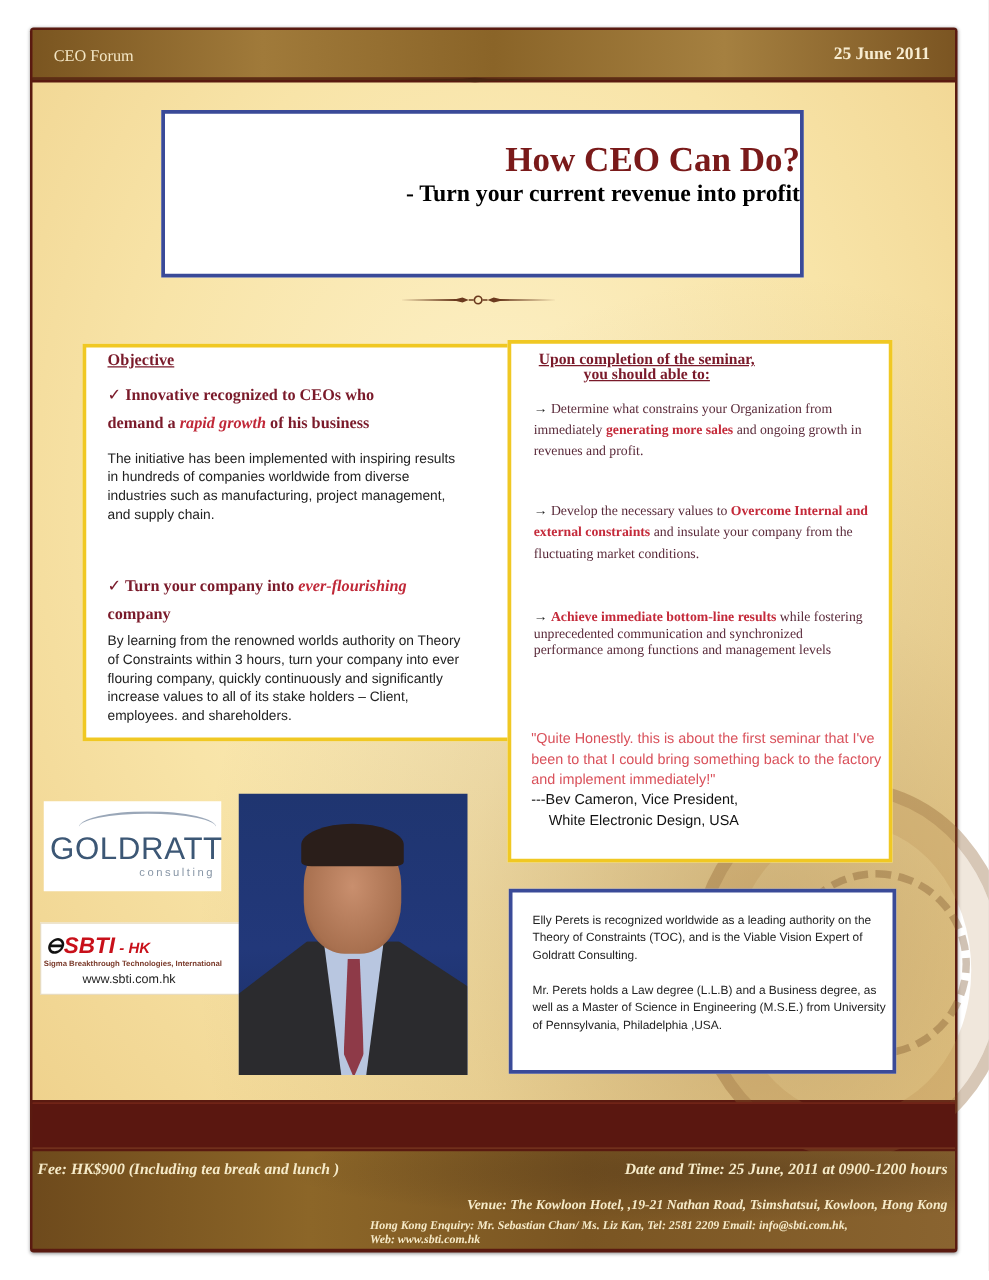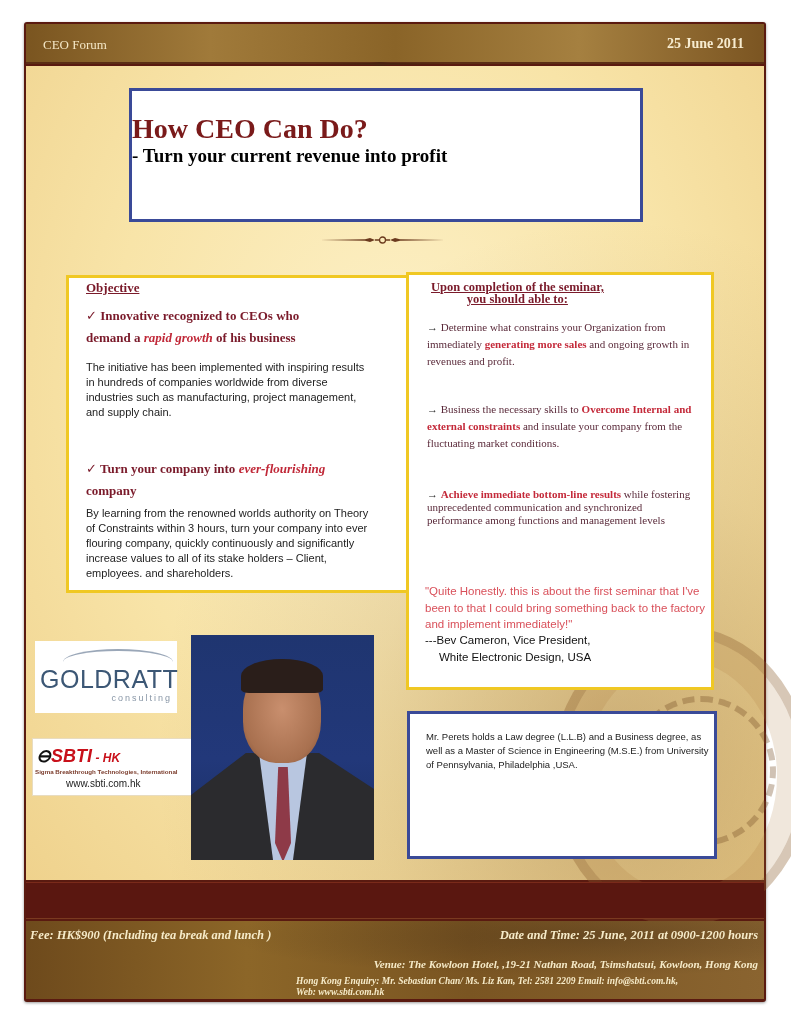--- a/index.html
+++ b/index.html
@@ -40,21 +40,21 @@
     box-shadow: inset 0 0 0 24px rgba(170,120,60,0.18);
   }
   .gear2 {
     position: absolute; left: 600px; top: 630px; width: 150px; height: 150px;
     border-radius: 50%; border: 6px dashed rgba(120,80,40,0.35);
   }
 
   .title-box {
     position: absolute; left: 129px; top: 88px; width: 514px; height: 134px;
     background: #ffffff; border: 3px solid #3a4a98;
-    text-align: left;
+    text-align: right;
   }
   .title-box .title {
     margin-top: 22px; font-family: "Liberation Serif", serif; font-weight: bold;
     font-size: 28px; color: #7a1a1a;
   }
   .title-box .subtitle {
     font-family: "Liberation Serif", serif; font-weight: bold;
     font-size: 19px; color: #000000;
   }
   .ornament {
@@ -248,21 +248,21 @@
 
 <div class="box-right">
   <div class="upon-head serif-head">
     <span>Upon completion of the seminar,</span><br>
     <span>you should able to:</span>
   </div>
   <div class="rbody r1">
     <span style="color:#222;">→</span><span> Determine what constrains your Organization from  immediately </span><b>generating more sales</b><span>  and ongoing growth in revenues and profit.</span>
   </div>
   <div class="rbody r2">
-    <span style="color:#222;">→</span><span> Business the necessary skills to </span><b>Overcome Internal and external constraints</b><span> and insulate your company from the fluctuating market conditions.</span>
+    <span style="color:#222;">→</span><span> Develop the necessary values to </span><b>Overcome Internal and external constraints</b><span> and insulate your company from the fluctuating market conditions.</span>
   </div>
   <div class="rbody r3">
     <span style="color:#222;">→</span><span> </span><b>Achieve immediate bottom-line results</b><span> while fostering unprecedented communication and synchronized performance among functions and management levels</span>
   </div>
   <div class="quote">"Quite Honestly. this is about the first seminar that I've been to that I could bring something back to the factory and implement immediately!"</div>
   <div class="attrib">
     <span>---Bev Cameron, Vice President,</span>
     <span class="indent">White Electronic Design, USA</span>
   </div>
 </div>
@@ -282,20 +282,21 @@
 <div class="photo">
   <div class="suit"></div>
   <div class="shirt"></div>
   <div class="tie"></div>
   <div class="head"></div>
   <div class="hair"></div>
 </div>
 
 <div class="box-bio">
   <div class="bio">
+    <p>Elly Perets is recognized worldwide as a leading authority on the Theory of Constraints (TOC), and is the Viable Vision Expert of Goldratt Consulting.</p>
     <p>Mr. Perets holds a Law degree (L.L.B) and a Business degree, as well as a Master of Science in Engineering (M.S.E.) from University of Pennsylvania, Philadelphia ,USA.</p>
   </div>
 </div>
 
 <div class="footer-dark"></div>
 <div class="footer-band">
   <div class="ft ft-fee">Fee: HK$900 (Including tea break and lunch )</div>
   <div class="ft ft-date">Date and Time: 25 June, 2011 at 0900-1200 hours</div>
   <div class="ft ft-venue">Venue: The Kowloon Hotel, ,19-21 Nathan Road, Tsimshatsui, Kowloon, Hong Kong</div>
   <div class="ft ft-enq">

